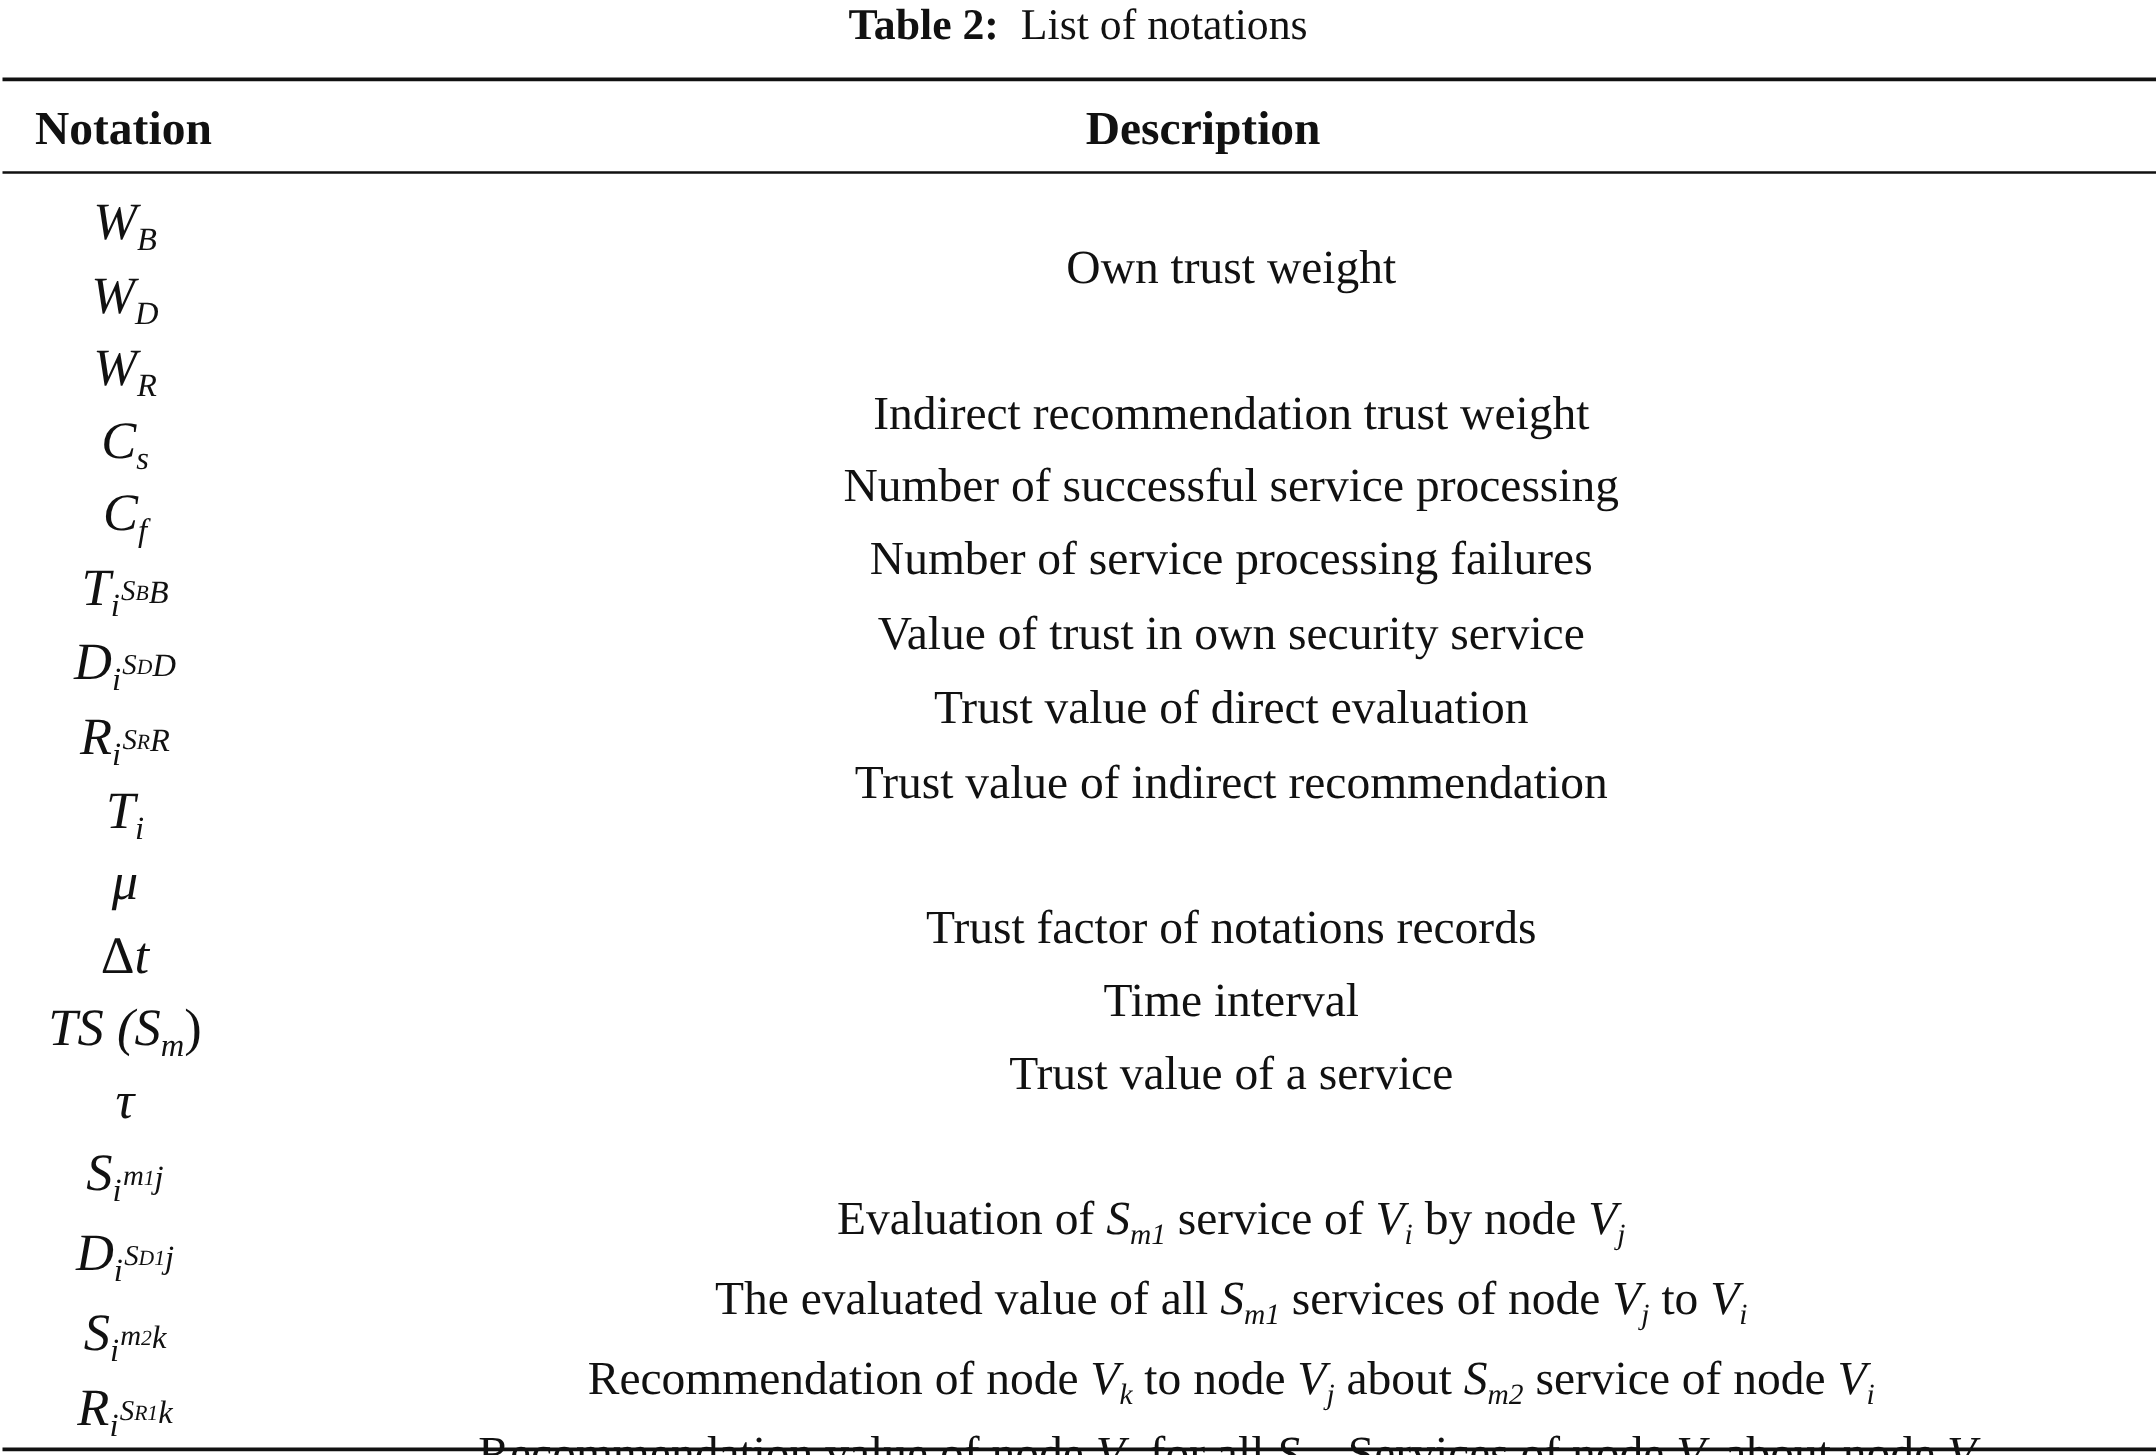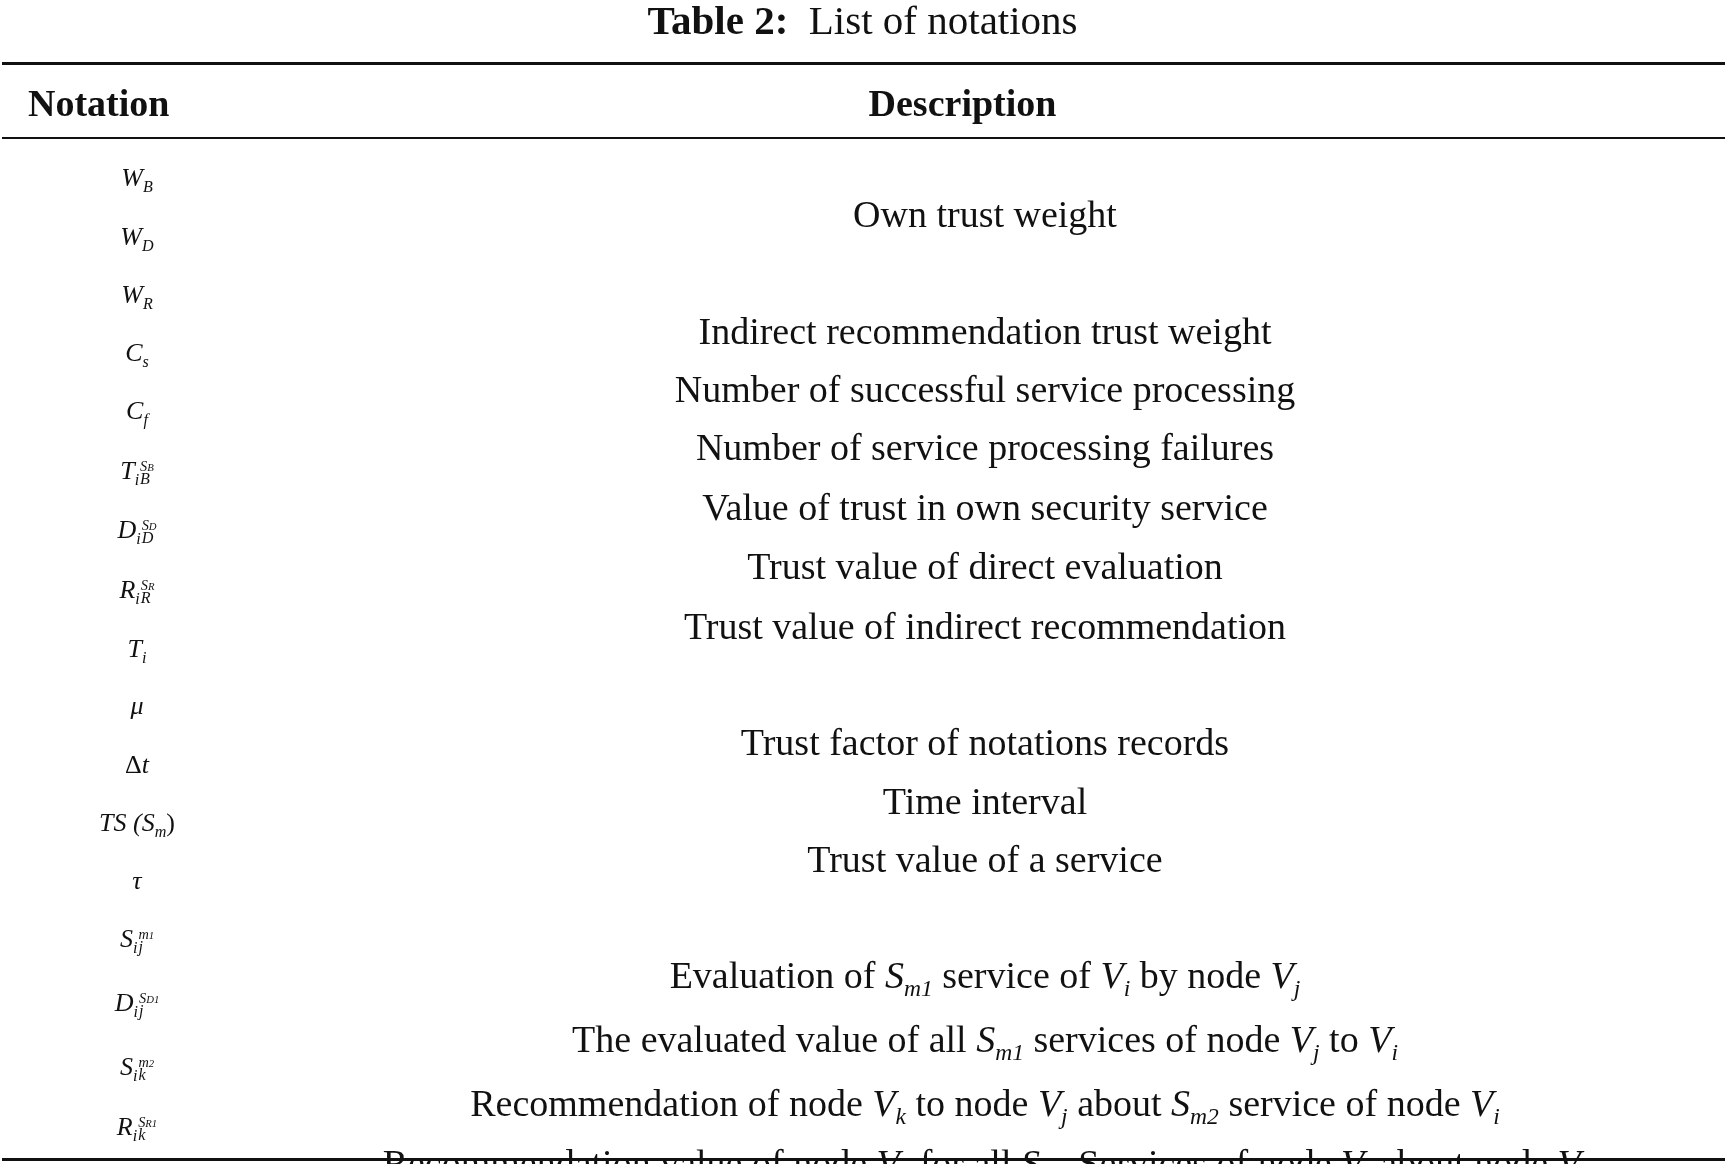--- a/index.html
+++ b/index.html
@@ -2,43 +2,43 @@
 <html><head>
 <meta charset="utf-8">
 <style>
   html, body { margin:0; padding:0; background:#ffffff; }
   body {
     width:1725px; height:1164px; overflow:hidden; position:relative;
     font-family:"Liberation Serif", "DejaVu Serif", serif; color:#111;
   }
   .caption {
     position:absolute; left:0; top:0; width:1725px; text-align:center;
-    font-size:41px; line-height:40px; top:0px;
+    font-size:35px; line-height:40px; top:0px;
   }
   .caption .lbl { font-weight:bold; }
   .rule { position:absolute; left:2px; width:1723px; background:#111; }
   .rule.top { top:62px; height:3px; }
   .rule.mid { top:137px; height:2px; }
   .rule.bot { top:1158px; height:3px; }
   .hdr { position:absolute; top:80px; font-size:38px; font-weight:bold; line-height:46px; }
   .hdr.notation { left:28px; width:175px; }
   .hdr.desc { left:200px; width:1525px; text-align:center; }
   .row { position:absolute; left:0; width:1725px; height:58px; }
   .row .n {
     position:absolute; left:0; width:200px; text-align:center;
-    font-size:26px; line-height:58px; font-style:italic; white-space:nowrap;margin-left:37px;
+    font-size:42px; line-height:58px; font-style:italic; white-space:nowrap;
   }
   .row .d {
     position:absolute; left:245px; width:1480px; text-align:center;
     font-size:38px; line-height:58px; white-space:nowrap;margin-top:36px;
   }
   .row .n .upright { font-style:normal; }
   .mi { font-style:italic; }
   .sub { font-size:62%; vertical-align:-0.35em; font-style:italic; }
-  .ss { display:inline-flex; flex-direction:column; vertical-align:middle; line-height:0.85; margin-left:1px; text-align:left; }
+  .ss { display:inline-flex; flex-direction:row; vertical-align:middle; line-height:0.85; margin-left:1px; text-align:left; }
   .ss .u { font-size:55%; font-style:italic; }
   .ss .l { font-size:62%; font-style:italic; }
   .ss .u .s2 { font-size:75%; }
 </style>
 </head>
 <body>
 
 <div class="caption">
   <span class="lbl">Table 2:</span>&nbsp;
   <span>List of notations</span>

